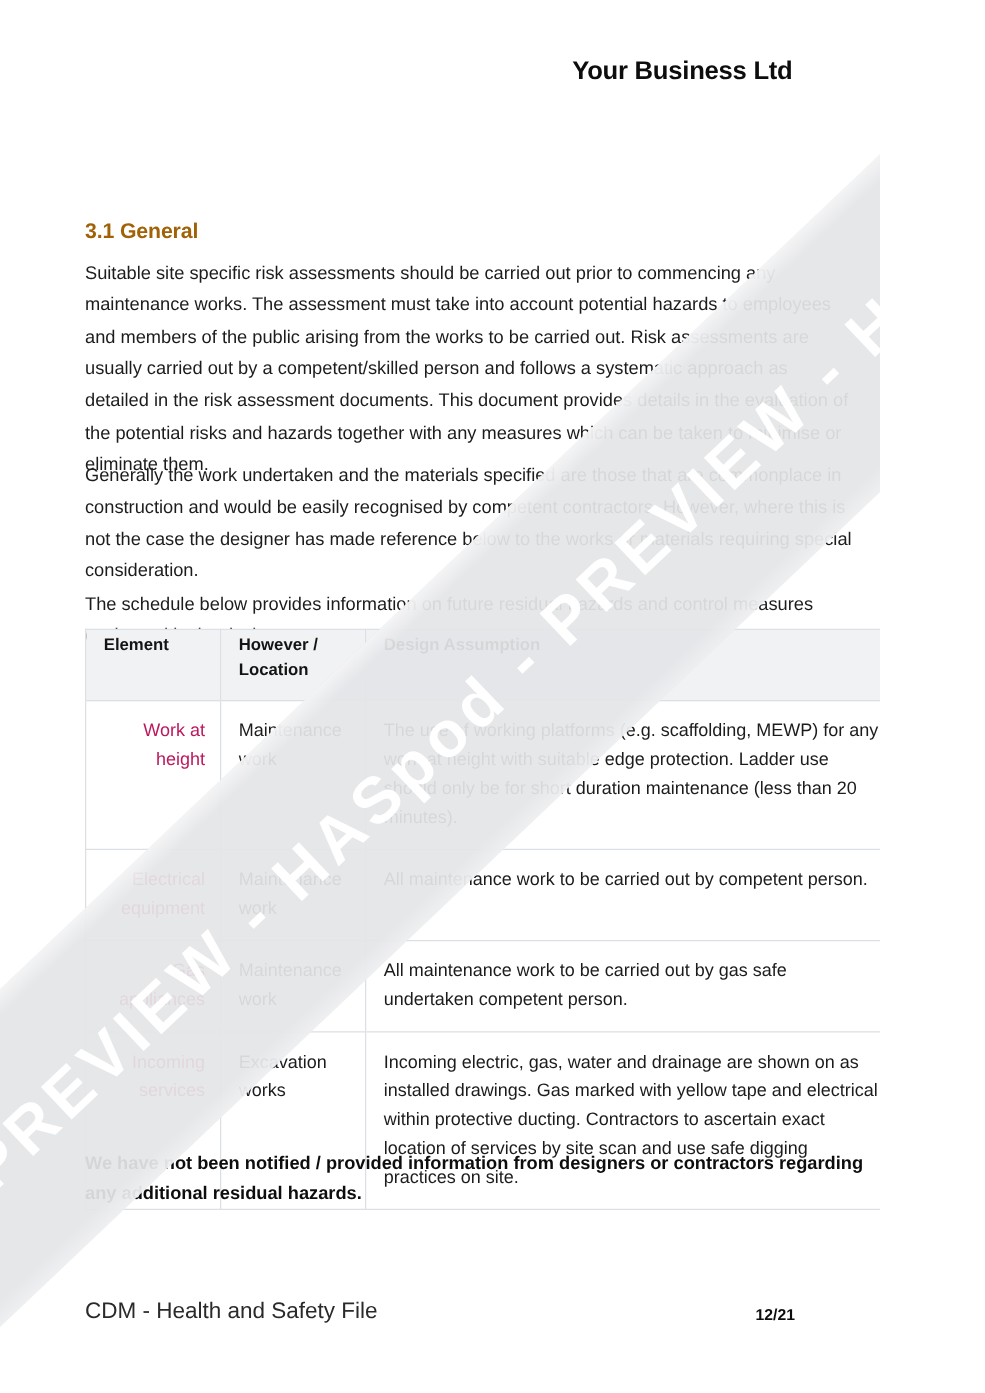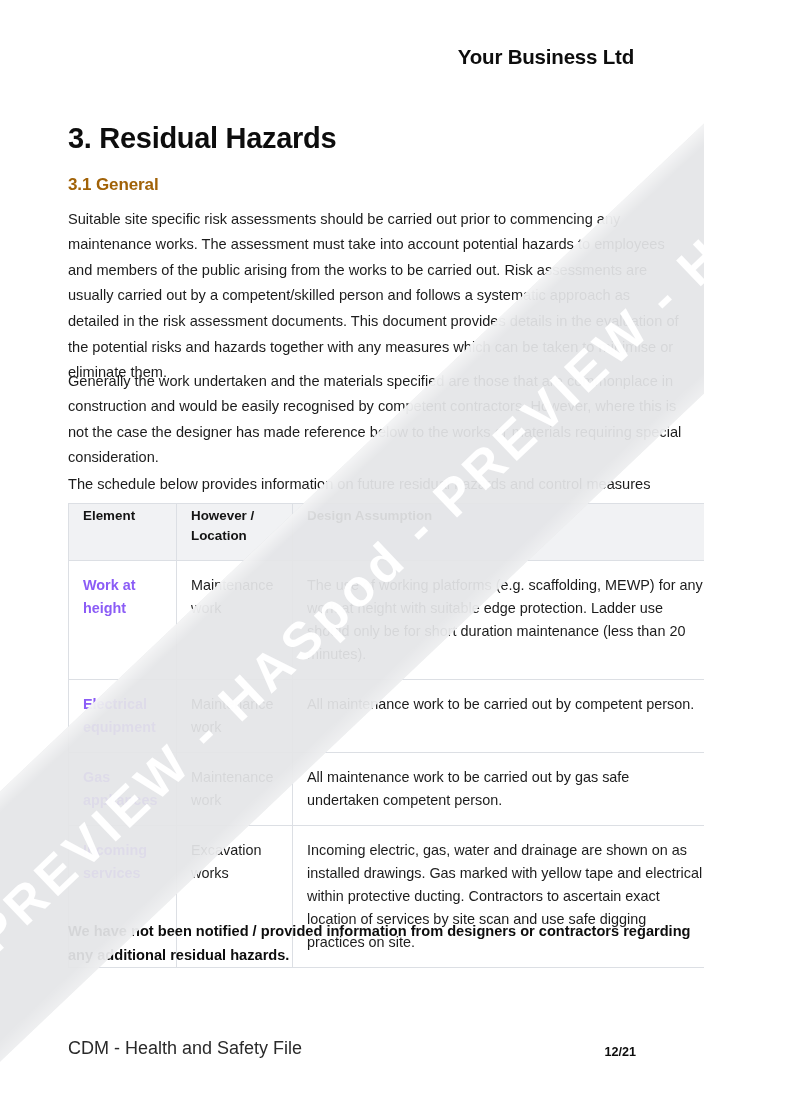--- a/index.html
+++ b/index.html
@@ -91,22 +91,23 @@
   table.hazard-table thead th {
     background: #f1f2f4;
     font-weight: 700;
     font-size: 13.4px;
     line-height: 20px;
     padding-top: 2px;
     padding-bottom: 14px;
     color: #141414;
   }
   table.hazard-table tbody td.cell-element {
-    font-weight: 700;
-    color: #8b5cf6;
+    font-weight: 400;
+    color: #be185d;
+    text-align: right;
   }
   table.hazard-table tbody td {
     color: #1c1c1c;
   }
   col.col-element  { width: 108px; }
   col.col-activity { width: 116px; }
   col.col-design   { width: 424px; }
 
   .row-work-at-height td     { height: 98px; }
   .row-electrical td         { height: 60px; }
@@ -193,21 +194,20 @@
 </style>
 </head>
 <body>
 
 <div id="page">
 
   <div id="content">
 
     <div class="company-name">Your Business Ltd</div>
 
-    <h1 class="doc-title">3. Residual Hazards</h1>
 
     <h2 class="section-heading">3.1 General</h2>
 
     <p class="body-block para-1">Suitable site specific risk assessments should be carried out prior to commencing any maintenance works. The assessment must take into account potential hazards to employees and members of the public arising from the works to be carried out. Risk assessments are usually carried out by a competent/skilled person and follows a systematic approach as detailed in the risk assessment documents. This document provides details in the evaluation of the potential risks and hazards together with any measures which can be taken to minimise or eliminate them.</p>
 
     <p class="body-block para-2">Generally the work undertaken and the materials specified are those that are commonplace in construction and would be easily recognised by competent contractors. However, where this is not the case the designer has made reference below to the works or materials requiring special consideration.</p>
 
     <p class="body-block para-3">The schedule below provides information on future residual hazards and control measures envisaged in the design.</p>
 
     <table class="hazard-table">

